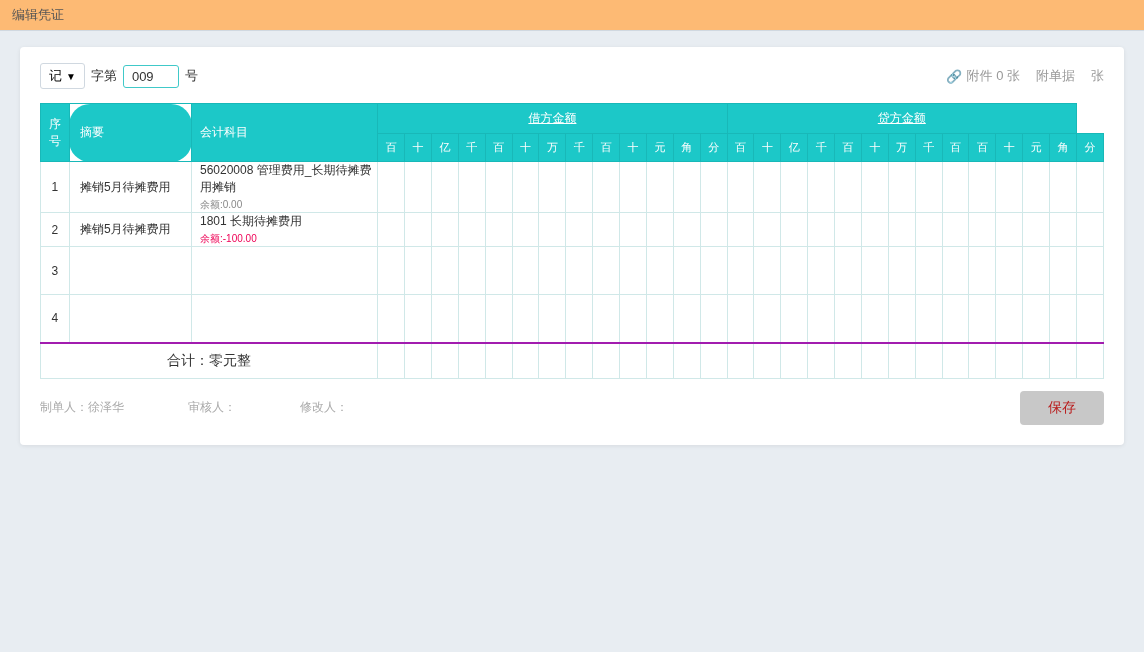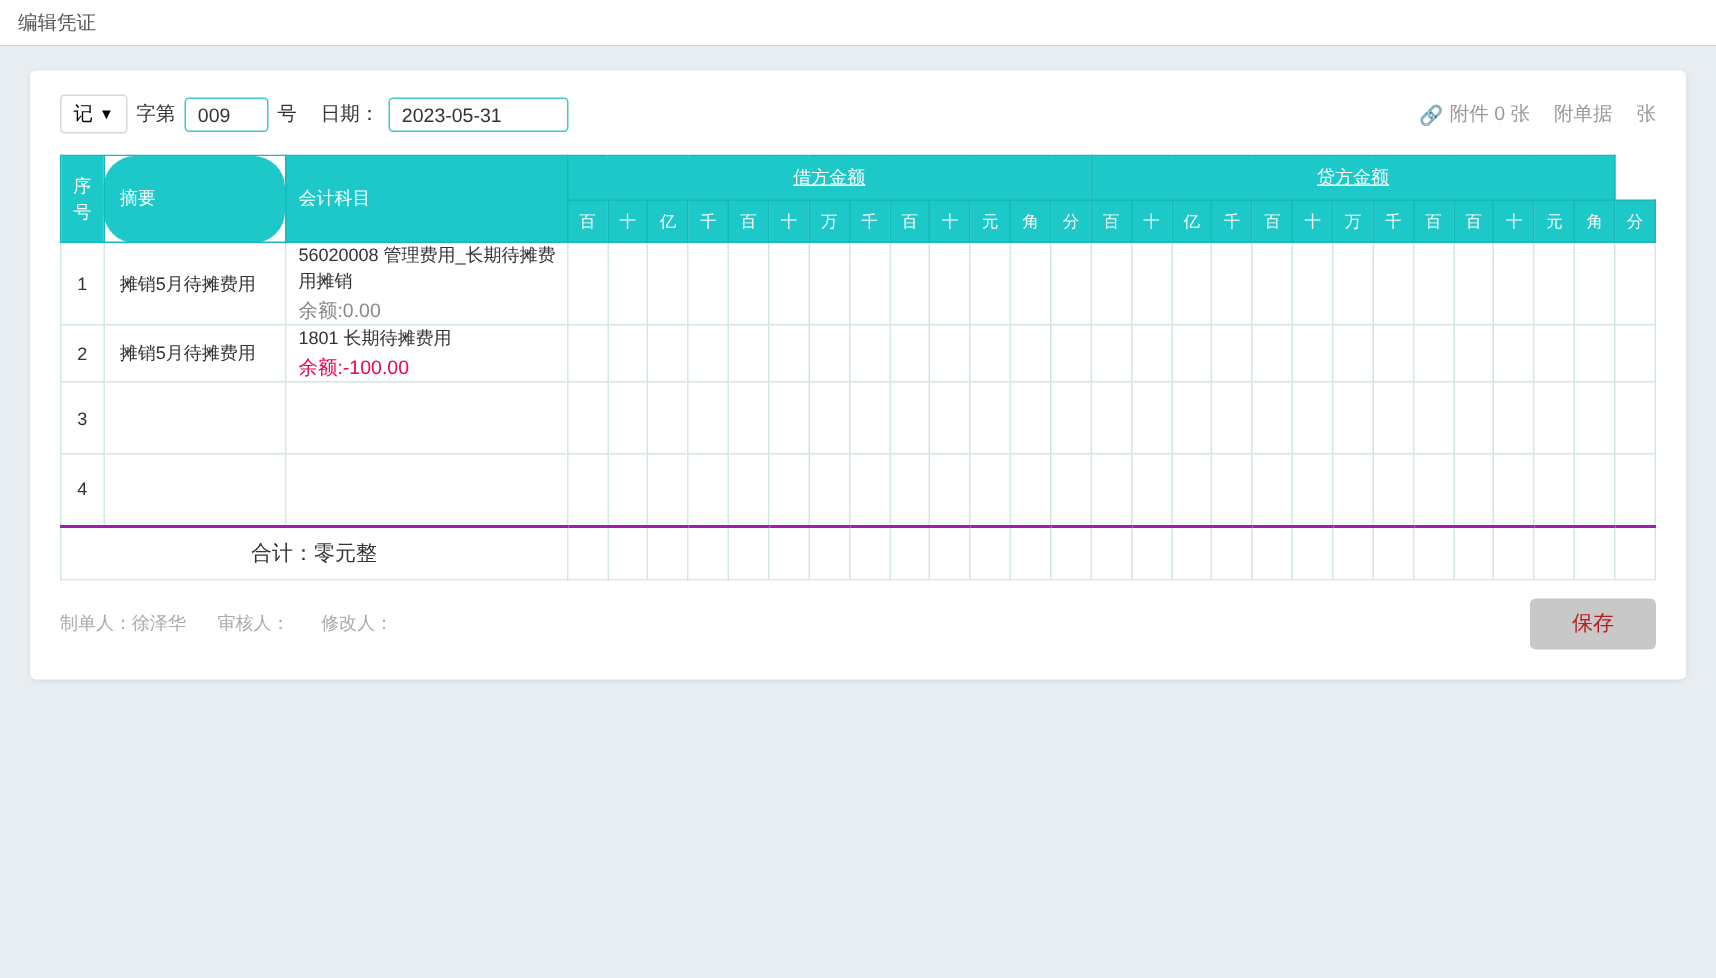--- a/index.html
+++ b/index.html
@@ -3,21 +3,21 @@
   <meta charset="utf-8">
   <style>
     * { box-sizing: border-box; margin: 0; padding: 0; }
     body {
       font-family: 'Microsoft YaHei', SimSun, sans-serif;
       font-size: 13px;
       background: #e8edf2;
       color: #333;
     }
     .title-bar {
-      background: #ffffff;
+      background: #fdba74;
       border-bottom: 1px solid #d0d8e0;
       padding: 6px 12px;
       font-size: 13px;
       color: #555;
       font-family: Liberation Mono, monospace;
     }
     .page-container {
       background: #e8edf2;
       min-height: calc(652px - 30px);
       padding: 16px 20px;
@@ -159,21 +159,21 @@
       border: 1px solid #18b8b8;
       padding: 3px 1px;
       text-align: center;
     }
     .cell-with-balance {
       height: auto;
       vertical-align: top;
       padding: 4px 8px;
     }
     .balance-text {
-      font-size: 13px;
+      font-size: 10px;
       color: #888;
       display: block;
       margin-top: 2px;
     }
     .balance-text.negative {
       color: #e05;
     }
     .data-cell {
       border-right: 1px solid #d0e8e8;
       height: 60px;
@@ -183,21 +183,21 @@
     }
     .summary-row td {
       border-top: 2px solid #a21caf;
       padding: 8px 12px;
       text-align: center;
       font-weight: normal;
     }
     .footer-info {
       display: flex;
       align-items: center;
-      gap: 21px;
+      gap: 64px;
       padding-top: 12px;
       color: #aaa;
       font-size: 12px;
     }
     .footer-right {
       margin-left: auto;
     }
     .save-btn {
       background: #c8c8c8;
       color: #b91c1c;
@@ -227,24 +227,20 @@
     <div class="form-top">
       <div class="field-group">
         <button class="dropdown-btn">
           <span>记</span>
           <span style="font-size:10px;">▼</span>
         </button>
         <span>字第</span>
         <input class="input-box num-input" type="text" value="009" style="">
         <span>号</span>
       </div>
-      <div class="field-group">
-        <span>日期：</span>
-        <input class="input-box date-input" type="text" value="2023-05-31" style="">
-      </div>
       <div class="attach-area">
         <span class="attach-link">
           <span>🔗</span>
           <span>附件 0 张</span>
         </span>
         <span>附单据</span>
         <span>张</span>
       </div>
     </div>
 

